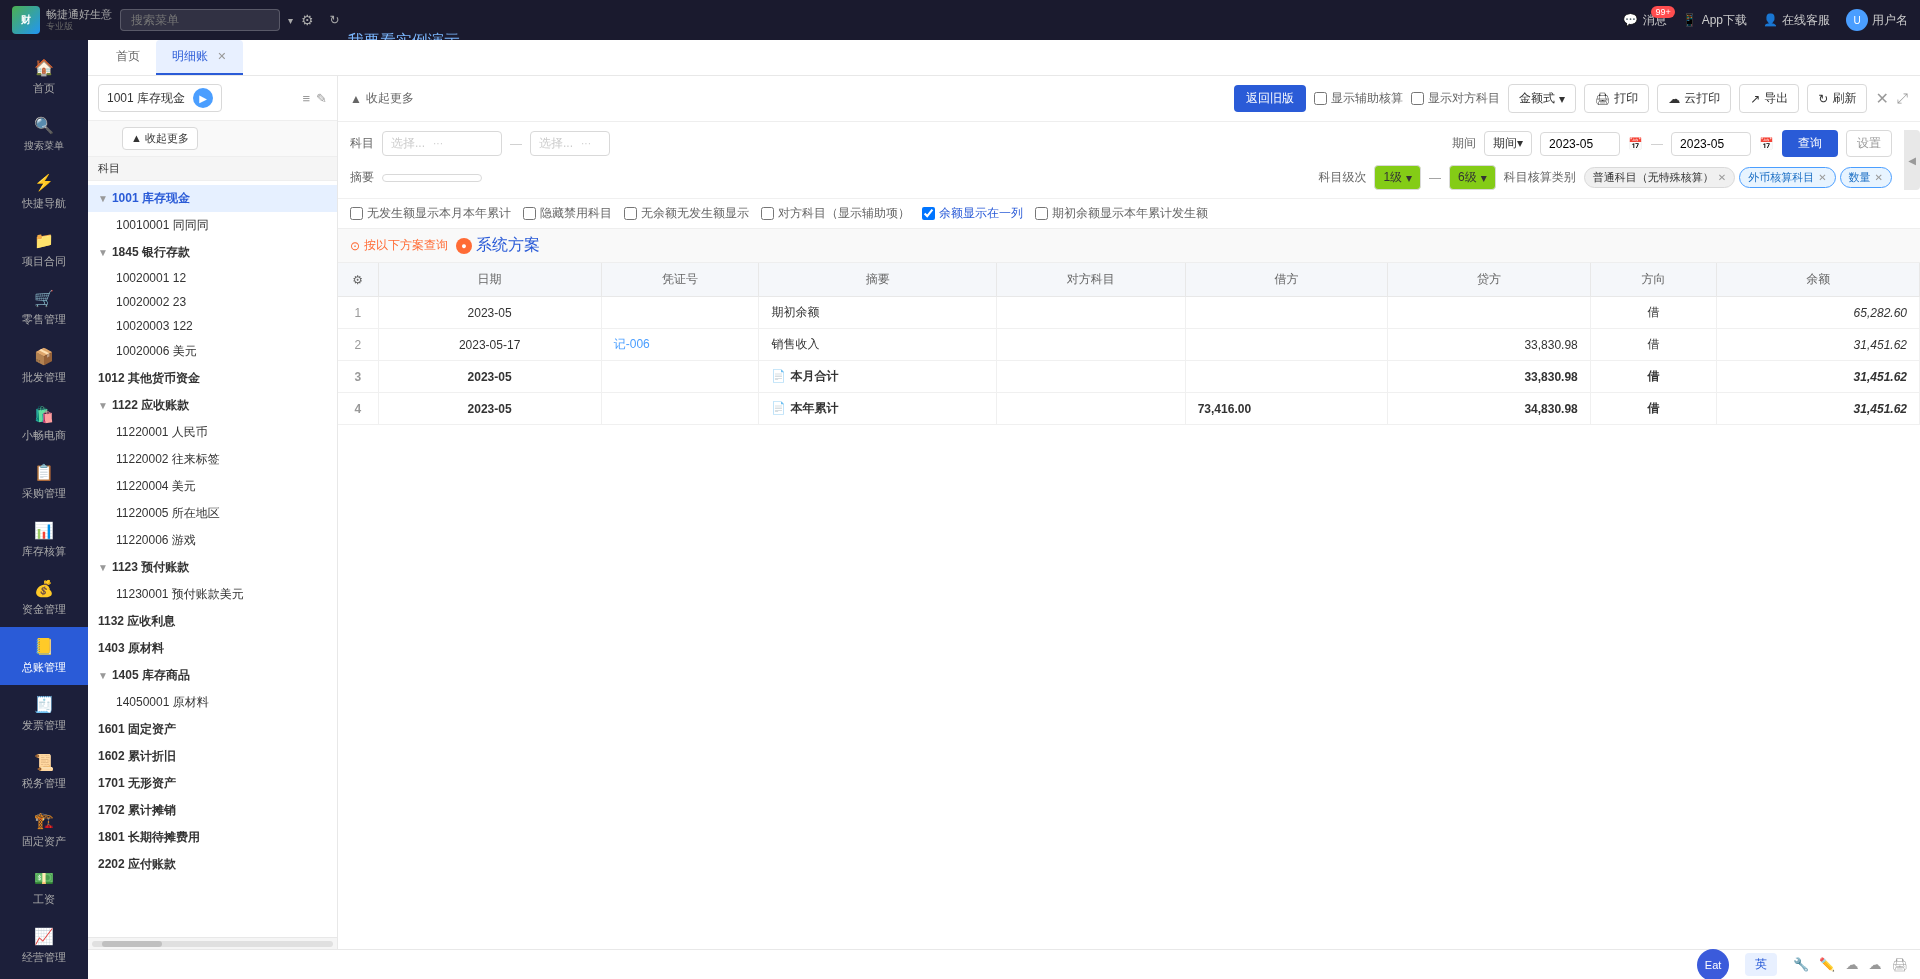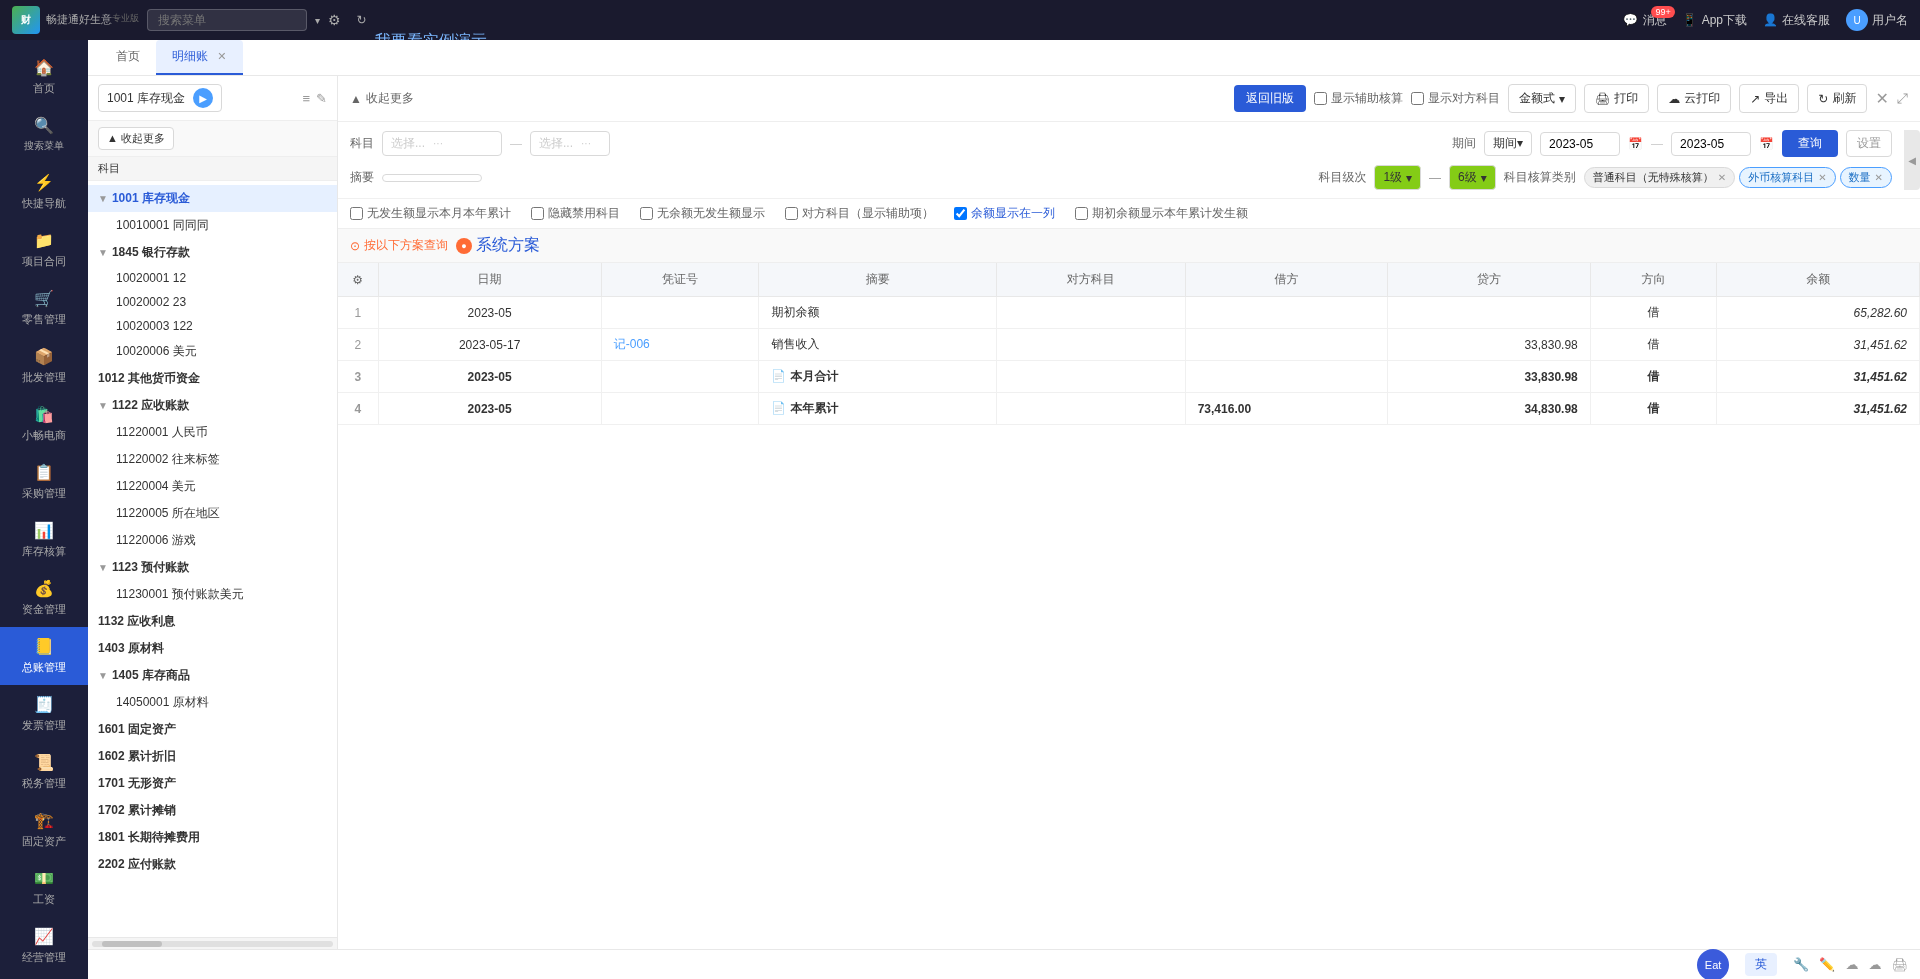--- a/index.html
+++ b/index.html
@@ -44,21 +44,21 @@
     
     
     .inner-content { flex: 1; display: flex; overflow: hidden; background: #f5f5f5; }
     
     
     .left-panel { width: 250px; background: #fff; border-right: 1px solid #e8e8e8; display: flex; flex-direction: column; flex-shrink: 0; }
     .left-panel-header { padding: 8px 10px; display: flex; align-items: center; justify-content: space-between; border-bottom: 1px solid #eee; }
     .account-selector { display: flex; align-items: center; gap: 4px; background: #fff; border: 1px solid #d9d9d9; border-radius: 4px; padding: 3px 8px; font-size: 12px; color: #333; cursor: pointer; }
     .selector-arrow { width: 20px; height: 20px; background: #4a9eff; border-radius: 50%; display: flex; align-items: center; justify-content: center; color: white; font-size: 10px; margin-left: 4px; cursor: pointer; }
     .panel-icons { display: flex; gap: 6px; color: #999; font-size: 13px; }
-    .expand-btn { background: #4a9eff; color: white; border: none; border-radius: 4px; padding: 3px 10px; font-size: 11px; cursor: pointer; }
+    .expand-btn { background: #4a9eff; color: white; border: none; border-radius: 4px; padding: 3px 10px; font-size: 11px; cursor: pointer; margin-left: 24px; }
     .account-label { font-size: 11px; color: #333; padding: 4px 10px; background: #f5f5f5; border-bottom: 1px solid #eee; display: flex; align-items: center; gap: 8px; }
     .tree-container { flex: 1; overflow-y: auto; padding: 4px 0; }
     .tree-item { padding: 5px 10px 5px 16px; cursor: pointer; font-size: 12px; color: #333; display: flex; align-items: center; }
     .tree-item.selected { background: #e6f0ff; color: #2a5bd7; }
     .tree-item.parent { font-weight: bold; padding-left: 10px; }
     .tree-item .arrow { margin-right: 4px; color: #999; font-size: 10px; }
     .tree-child { padding-left: 28px; }
     
     
     .right-panel { flex: 1; display: flex; flex-direction: column; overflow: hidden; }
@@ -83,21 +83,21 @@
     .period-input { border: 1px solid #d9d9d9; border-radius: 4px; padding: 4px 8px; font-size: 12px; width: 80px; background: white; }
     .query-btn { background: #2a5bd7; color: white; border: none; border-radius: 4px; padding: 5px 16px; font-size: 12px; cursor: pointer; }
     .settings-btn { color: #999; border: 1px solid #d9d9d9; border-radius: 4px; padding: 4px 10px; font-size: 12px; cursor: pointer; background: white; }
     .collapse-btn { width: 16px; height: 60px; background: #e8e8e8; border-radius: 0 4px 4px 0; display: flex; align-items: center; justify-content: center; cursor: pointer; color: #999; font-size: 10px; }
     .level-select { border: 1px solid #d9d9d9; border-radius: 4px; padding: 3px 8px; font-size: 12px; background: #84cc16; display: flex; align-items: center; gap: 4px; }
     .tag-group { display: flex; align-items: center; gap: 4px; flex-wrap: wrap; }
     .tag { background: #f0f0f0; border: 1px solid #d9d9d9; border-radius: 12px; padding: 2px 8px; font-size: 11px; color: #333; display: flex; align-items: center; gap: 4px; }
     .tag.blue-border { border-color: #4a9eff; background: #e8f4ff; color: #1a6ec4; }
     .tag .tag-close { color: #999; cursor: pointer; font-size: 10px; }
     
-    .filter-row3 { padding: 6px 12px; display: flex; align-items: center; gap: 20px; border-top: 1px solid #f0f0f0; }
+    .filter-row3 { padding: 6px 12px; display: flex; align-items: center; gap: 12px; border-top: 1px solid #f0f0f0; }
     .checkbox-item { display: flex; align-items: center; gap: 4px; font-size: 12px; color: #666; }
     .checkbox-item.checked { color: #2a5bd7; }
     
     
     .table-area { flex: 1; overflow: auto; background: white; margin: 0; }
     table { width: 100%; border-collapse: collapse; }
     th { background: #f5f7fa; padding: 8px 12px; text-align: center; font-size: 12px; color: #666; border-bottom: 1px solid #e8e8e8; border-right: 1px solid #e8e8e8; font-weight: normal; white-space: nowrap; }
     th:first-child { width: 40px; }
     td { padding: 7px 12px; font-size: 12px; color: #333; border-bottom: 1px solid #f0f0f0; border-right: 1px solid #f0f0f0; }
     tr.bold-row td { font-weight: bold; }
@@ -127,21 +127,21 @@
     .scrollbar-track { flex: 1; height: 6px; background: #e0e0e0; border-radius: 3px; position: relative; }
     .scrollbar-thumb { width: 60px; height: 6px; background: #c0c0c0; border-radius: 3px; position: absolute; left: 10px; }
   </style>
 </head>
 <body>
 
 <div class="top-bar">
   <div class="top-bar-left">
     <div class="logo-area">
       <div class="logo-icon">财</div>
-      <div style="display:flex;flex-direction:row;line-height:1.2">
+      <div style="display:flex;flex-direction:column;line-height:1.2">
         <span class="logo-text">畅捷通好生意</span>
         <span class="logo-edition">专业版</span>
       </div>
     </div>
     <input class="search-bar" style="outline: none; background: rgba(255, 255, 255, 0.1); color: rgb(204, 204, 204);" placeholder="搜索菜单">
     <span class="dropdown-arrow">▾</span>
     <span class="gear-icon-top">⚙</span>
     <span style="color:#aaa;font-size:12px;margin-left:8px">↻</span>
     <span class="demo-link">我要看实例演示</span>
   </div>

